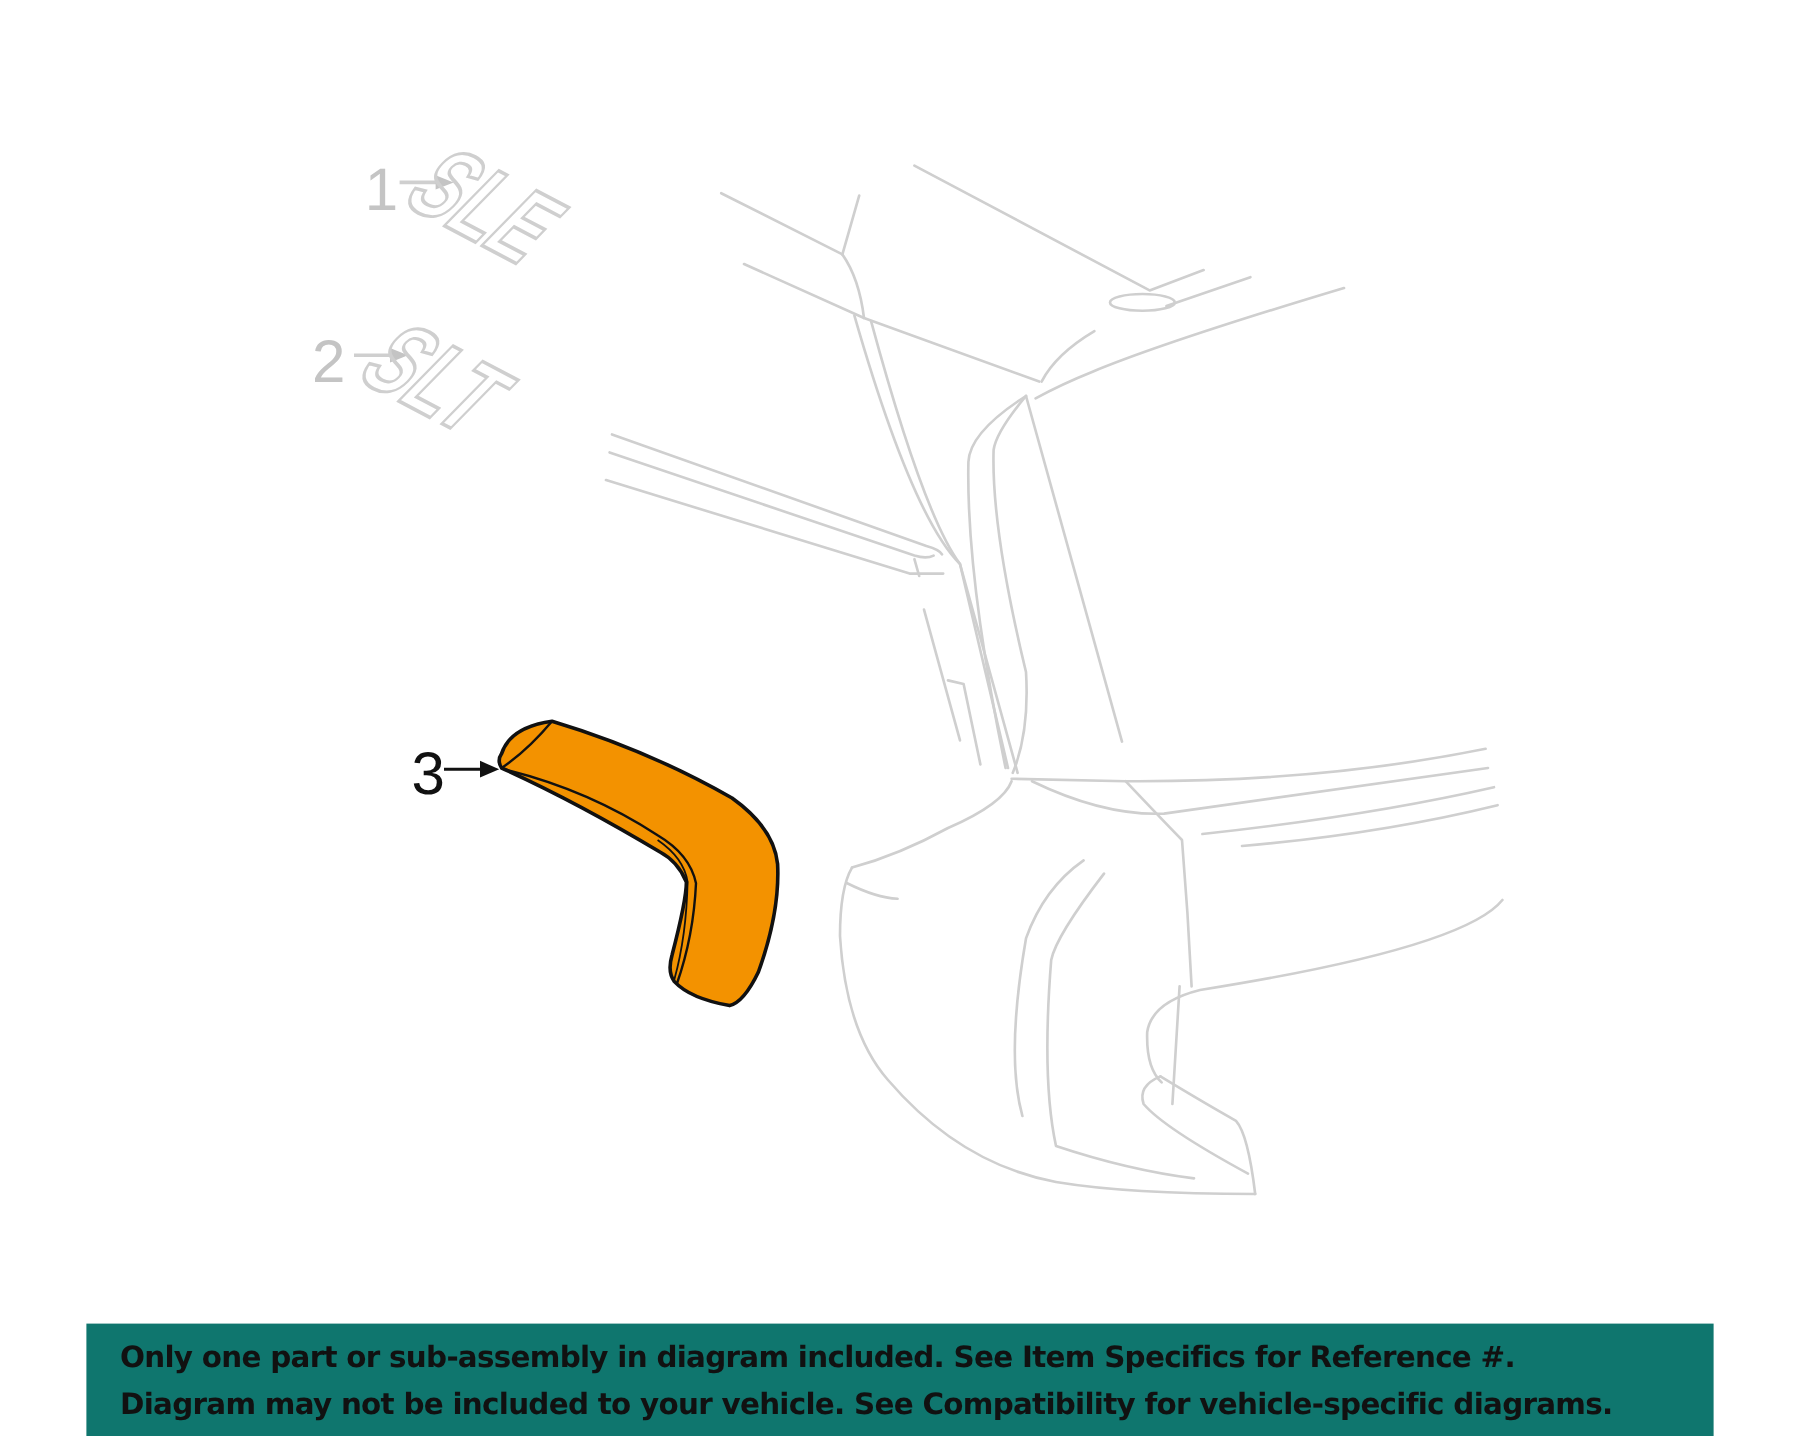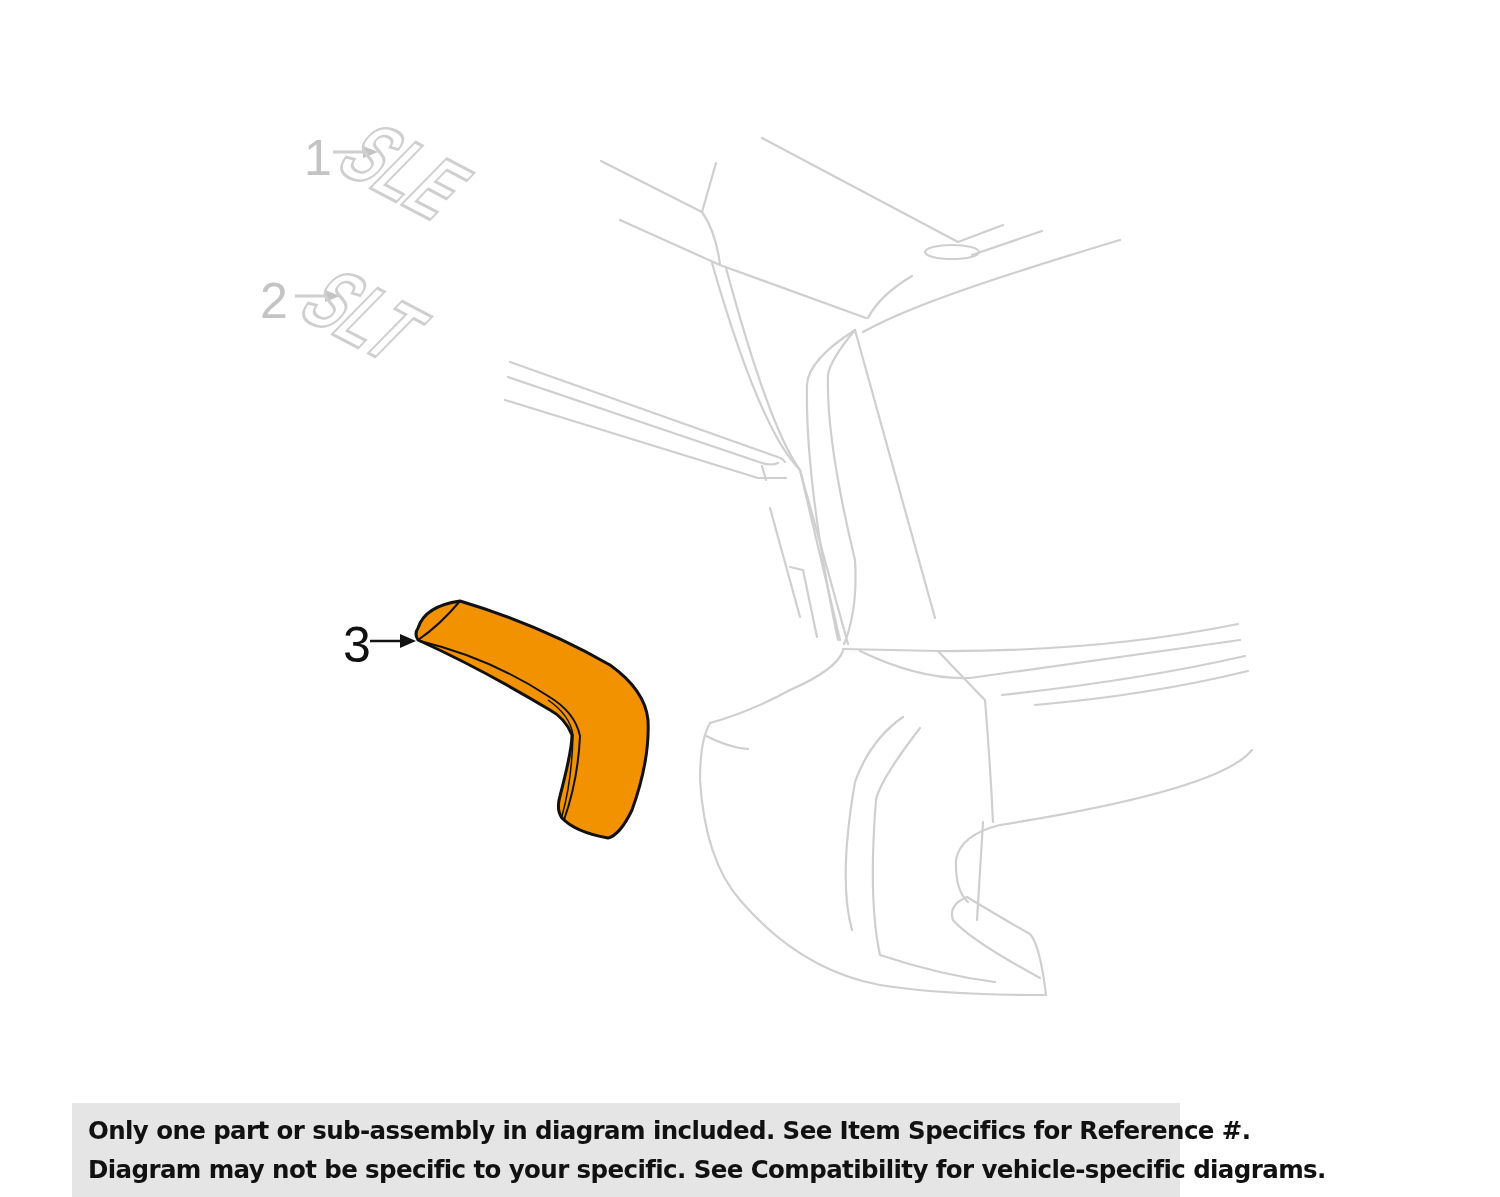--- a/index.html
+++ b/index.html
@@ -4,22 +4,22 @@
 <style>
   html, body { margin: 0; padding: 0; background: #ffffff; }
   body { width: 1500px; height: 1197px; position: relative; overflow: hidden; font-family: "DejaVu Sans", sans-serif; }
   #diagram { position: absolute; left: 0; top: 0; width: 1500px; height: 1100px; }
   .ghost { fill: none; stroke: #cfcfcf; stroke-width: 2.2; stroke-linecap: round; stroke-linejoin: round; }
   .ghost-thick { fill: none; stroke: #cfcfcf; stroke-width: 3; stroke-linejoin: round; }
   .callout-num { position: absolute; font-family: "Liberation Sans", sans-serif; font-size: 50px; line-height: 1; }
   .callout-num.dim { color: #c4c4c4; }
   .callout-num.active { color: #111111; }
   #banner {
-    position: absolute; left: 72px; top: 1103px; width: 1108px; height: 94px;
-    background: #e5e5e5; box-sizing: border-box; padding: 8px 0 0 16px;
+    position: absolute; left: 72px; top: 1103px; width: 1356px; height: 94px;
+    background: #0f766e; box-sizing: border-box; padding: 8px 0 0 28px;
   }
   #banner .line {
     font-family: "DejaVu Sans", sans-serif; font-weight: bold; font-size: 24.5px;
     color: #111111; line-height: 39px; white-space: nowrap; letter-spacing: -0.6px;
   }
 </style>
 </head>
 <body>
 
 <svg id="diagram" viewBox="0 0 1500 1100" xmlns="http://www.w3.org/2000/svg">
@@ -91,14 +91,14 @@
     <polygon points="400,634 416,641 400,648" fill="#111111"></polygon>
   </g>
 </svg>
 
 <div class="callout-num dim" style="left:304px; top:133px;">1</div>
 <div class="callout-num dim" style="left:260px; top:276px;">2</div>
 <div class="callout-num active" style="left:343px; top:620px;">3</div>
 
 <div id="banner">
   <div class="line">Only one part or sub-assembly in diagram included. See Item Specifics for Reference #.</div>
-  <div class="line">Diagram may not be specific to your specific. See Compatibility for vehicle-specific diagrams.</div>
+  <div class="line">Diagram may not be included to your vehicle. See Compatibility for vehicle-specific diagrams.</div>
 </div>
 
 </body></html>

